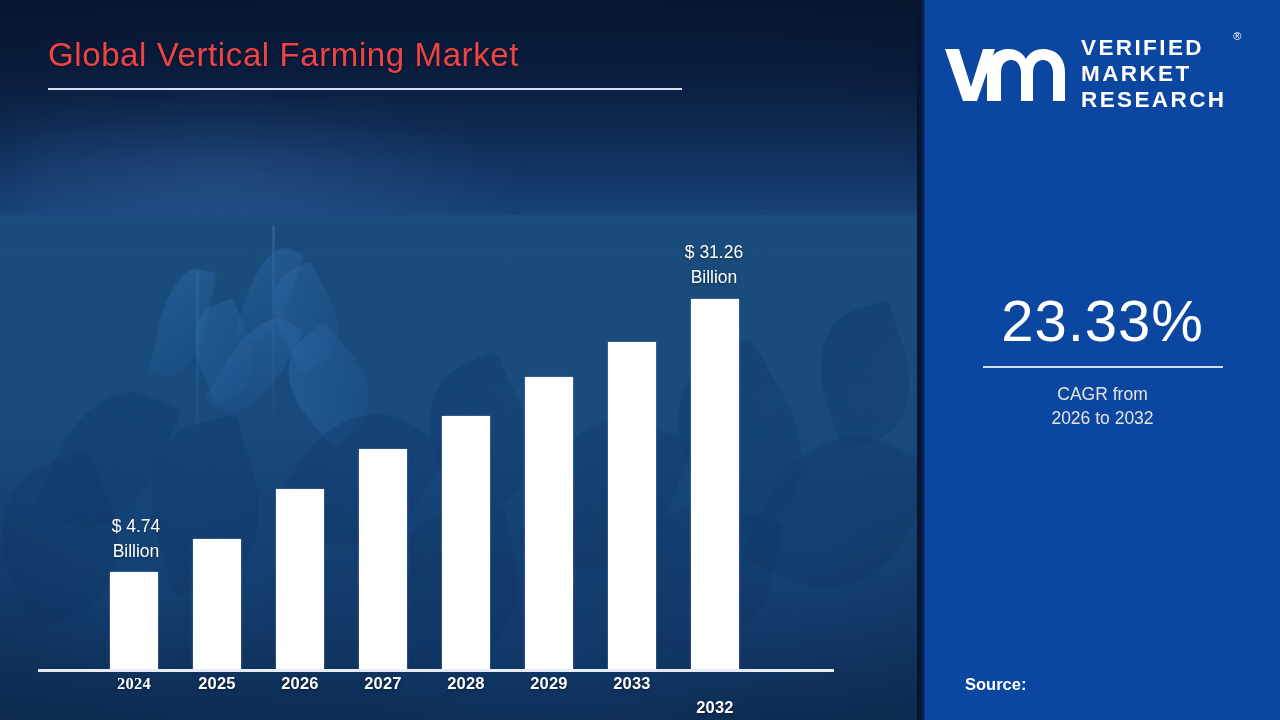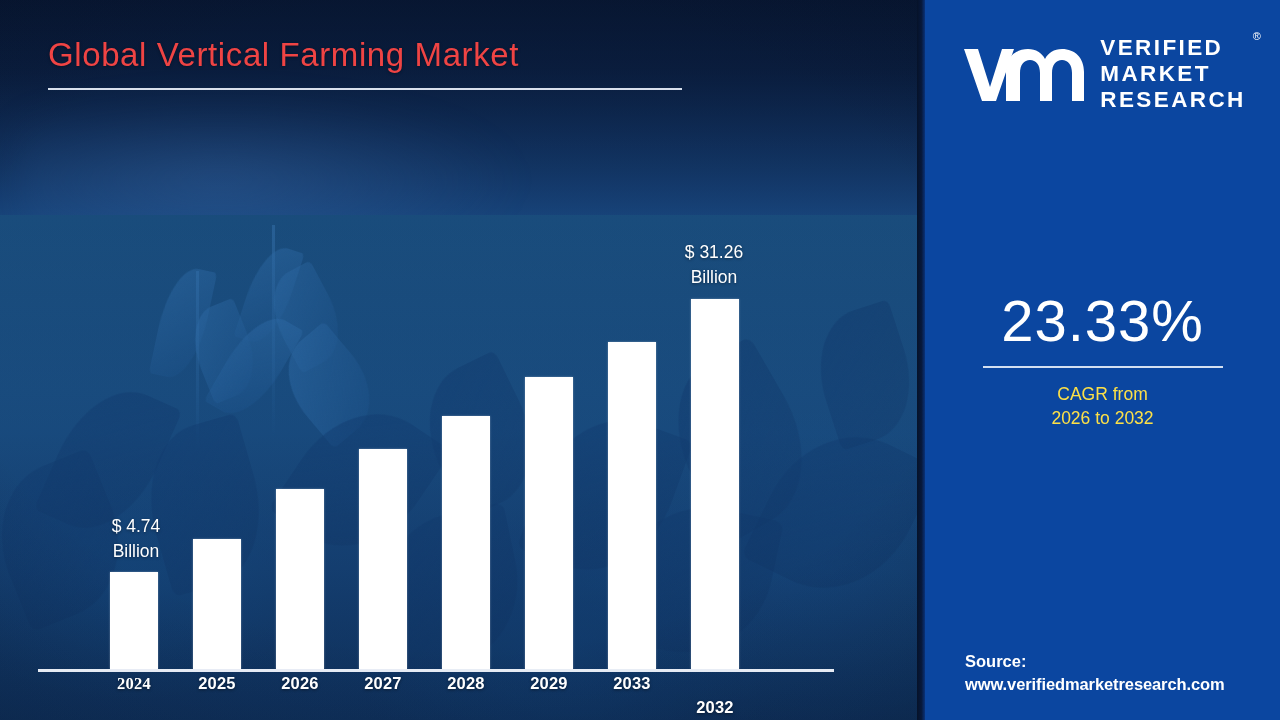--- a/index.html
+++ b/index.html
@@ -97,41 +97,41 @@
   .divider {
     position:absolute; left:917px; top:0; width:8px; height:720px;
     background:linear-gradient(90deg,#061229,#07183a 55%,#0a3278);
   }
   .right-panel {
     position:absolute; left:925px; top:0; width:355px; height:720px;
     background:#0b46a0;
   }
   .logo-block {
     position:absolute; left:18px; top:28px; width:322px; height:92px;
-    display:flex; align-items:center; gap:14px;justify-content:center;
+    display:flex; align-items:center; gap:14px;
   }
   .logo-mark { width:124px; height:62px; flex:0 0 auto; }
   .logo-text {
     position:relative; color:#ffffff; font-weight:700; font-size:22.5px;
     line-height:1.15; letter-spacing:2.4px;
   }
   .logo-text div { white-space:nowrap; }
   .reg-mark {
     position:absolute; right:-15px; top:-5px; font-size:11px; letter-spacing:0;
     font-weight:400;
   }
   .cagr-block { position:absolute; left:0; top:292px; width:355px; text-align:center; }
   .cagr-value {
     color:#ffffff; font-size:58px; font-weight:400; letter-spacing:1px; line-height:1;
   }
   .cagr-rule {
     margin:16px auto 0; width:240px; height:2px; background:#e9f0fa; opacity:.9;
   }
   .cagr-caption {
-    margin-top:15px; color:#fde047; font-size:17.5px; line-height:1.35;
+    margin-top:15px; color:#e5e5e5; font-size:17.5px; line-height:1.35;
   }
   .source-block {
     position:absolute; left:40px; bottom:24px; width:315px;
     color:#ffffff; font-size:16.5px; font-weight:700; line-height:1.4;
   }
   .source-block .url { white-space:nowrap; letter-spacing:-.1px; }
 </style>
 </head>
 <body>
 
@@ -227,16 +227,15 @@
       <div class="cagr-value">23.33%</div>
       <div class="cagr-rule"></div>
       <div class="cagr-caption">
         <div>CAGR from</div>
         <div>2026 to 2032</div>
       </div>
     </div>
 
     <div class="source-block">
       <div>Source:</div>
-      <div class="url">www.verifiedmarketresearch.com</div>
     </div>
   </div>
 </div>
 
 </body></html>

